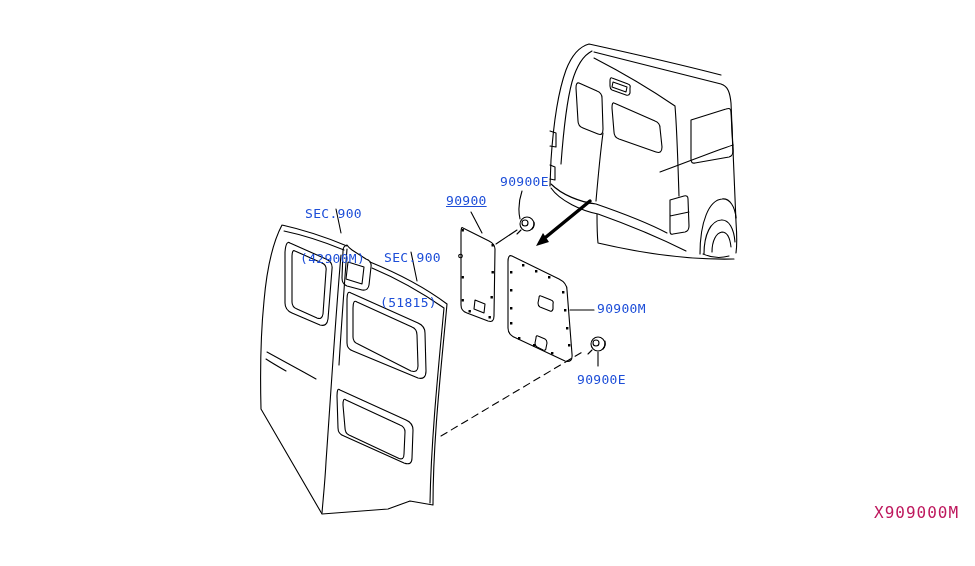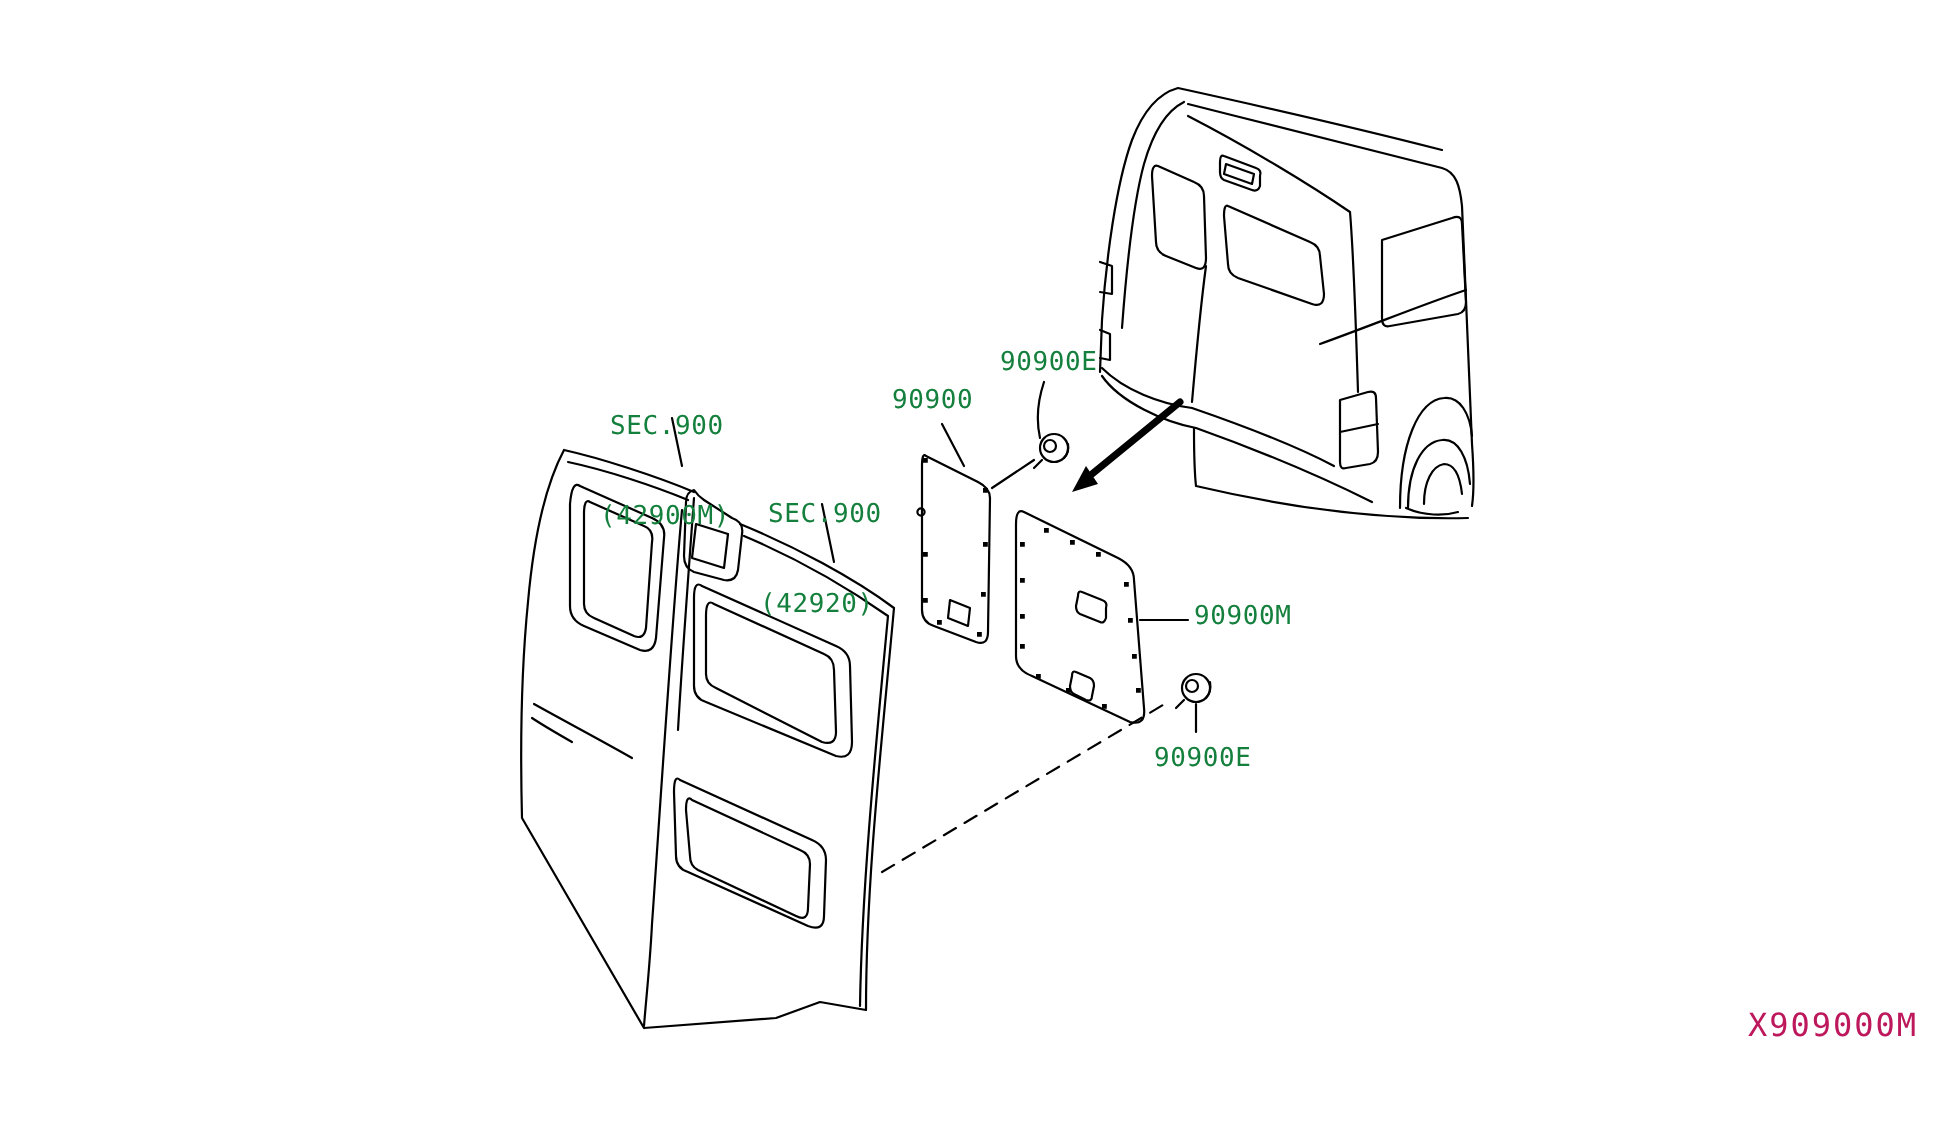--- a/index.html
+++ b/index.html
@@ -11,21 +11,21 @@
     font-family:"DejaVu Sans Mono","Liberation Mono",monospace;
     color:#000;
   }
   .canvas svg{position:absolute;left:0;top:0;}
   .lbl{
     position:absolute;
     font-size:13px;
     line-height:15px;
     letter-spacing:0.3px;
     white-space:pre;
-    color:#15803d;
+    color:#1d4ed8;
     cursor:default;
   }
   .lbl .indent5{padding-left:5px;}
   .lbl .indent4{padding-left:4px;}
   .diagram-code{
     position:absolute;
     font-size:16px;
     letter-spacing:1px;
     color:#be185d;
   }
@@ -147,24 +147,24 @@
       M598,352 L598,366"></path>
   </svg>
 
   <div class="lbl" style="left:300px;top:176px;">
     <div class="indent5">SEC.900</div>
     <div>(42900M)</div>
   </div>
 
   <div class="lbl" style="left:380px;top:220px;">
     <div class="indent4">SEC.900</div>
-    <div>(42920)</div>
+    <div>(51815)</div>
   </div>
 
-  <div class="lbl" style="left:446px;top:193px;">90900</div>
+  <div class="lbl" style="left:446px;top:193px;text-decoration:underline;">90900</div>
 
   <div class="lbl" style="left:500px;top:174px;">90900E</div>
 
   <div class="lbl" style="left:597px;top:301px;text-align:center;">90900M</div>
 
   <div class="lbl" style="left:577px;top:372px;">90900E</div>
 
   <div class="diagram-code" style="left:874px;top:503px;">X909000M</div>
 
 </div>

